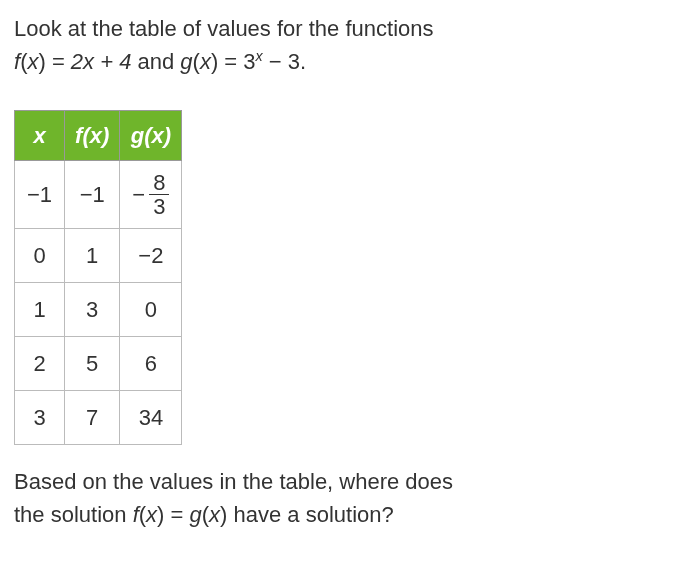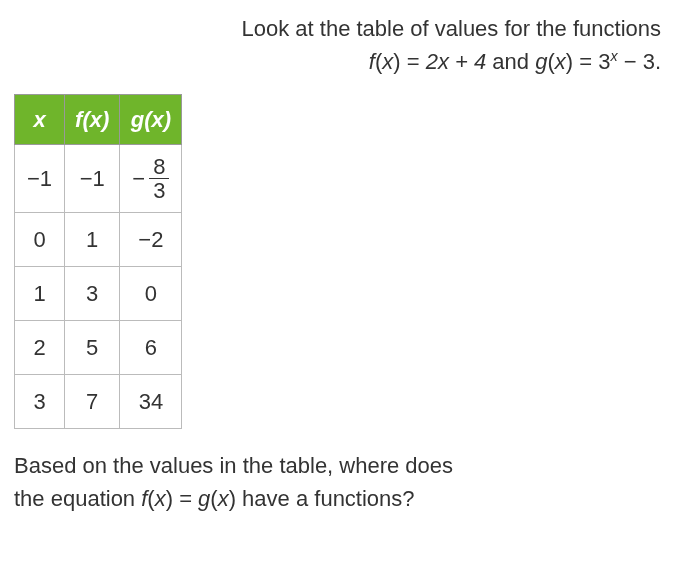--- a/index.html
+++ b/index.html
@@ -5,21 +5,21 @@
   * { margin: 0; padding: 0; box-sizing: border-box; }
   body {
     font-family: Verdana, Geneva, sans-serif;
     font-size: 22px;
     color: #333;
     padding: 12px 14px;
     width: 675px;
     background: #fff;
     line-height: 1.5;
   }
-  .prompt-text { margin-bottom: 16px; text-align: right; }
+  .prompt-text { margin-bottom: 32px; }
   .ital { font-style: italic; }
   .sup { font-size: 0.65em; vertical-align: super; font-style: italic; }
   table.values {
     border-collapse: collapse;
     margin-bottom: 20px;
   }
   table.values th {
     background: #6fb52b;
     color: #fff;
     font-style: italic;
@@ -105,14 +105,14 @@
     <tr>
       <td>3</td>
       <td>7</td>
       <td>34</td>
     </tr>
   </tbody>
 </table>
 
 <div class="question-text">
   <span>Based on the values in the table, where does</span><br>
-  <span>the equation </span><span class="ital">f</span>(<span class="ital">x</span>)<span> = </span><span class="ital">g</span>(<span class="ital">x</span>)<span> have a functions?</span>
+  <span>the solution </span><span class="ital">f</span>(<span class="ital">x</span>)<span> = </span><span class="ital">g</span>(<span class="ital">x</span>)<span> have a solution?</span>
 </div>
 
 </body></html>

